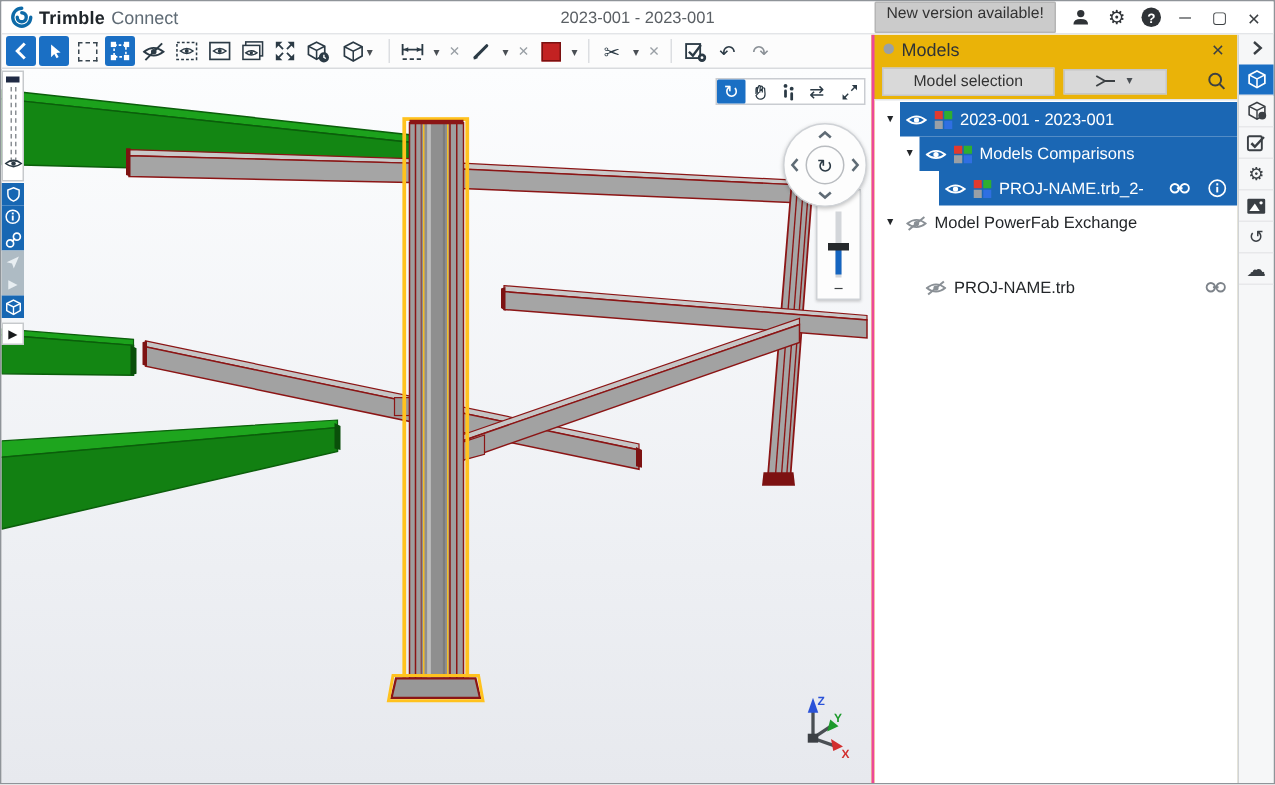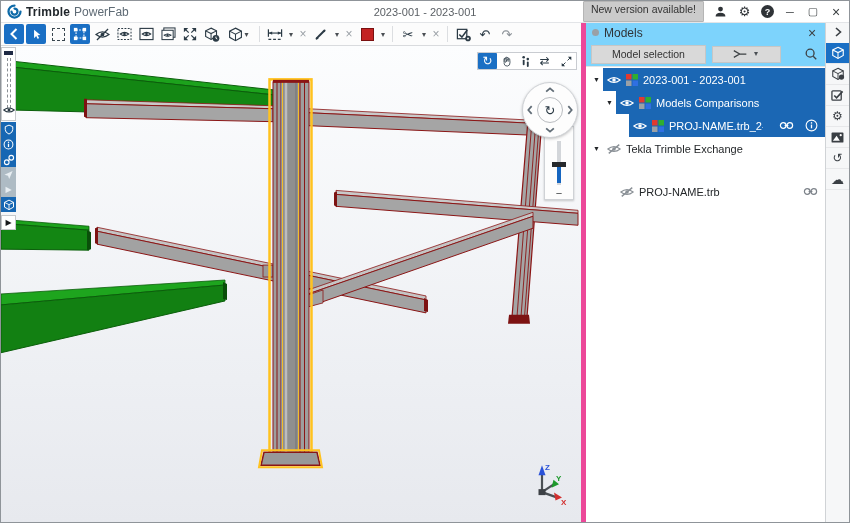--- a/index.html
+++ b/index.html
@@ -62,21 +62,21 @@
   .wheel-center { position:absolute; left:50%; top:50%; width:26px; height:26px; margin:-13px 0 0 -13px; border-radius:50%; border:1px solid #b9bcc0; display:flex; align-items:center; justify-content:center; color:#2b3a45; font-size:13px; }
 
   
   .zoompanel { position:absolute; top:80px; left:543px; width:30px; height:74px; background:#fdfdfd; border:1px solid #cfd2d6; box-shadow:0 1px 2px rgba(0,0,0,.2); z-index:3; display:flex; flex-direction:column; align-items:center; }
   .zoompanel .plus, .zoompanel .minus { font-size:11px; color:#3c4043; height:12px; line-height:12px; }
   .ztrack { position:relative; width:4px; flex:1; margin:2px 0; background:#d3d6da; }
   .zfill { position:absolute; left:0; width:4px; top:24px; bottom:2px; background:#1565c0; }
   .zhandle { position:absolute; left:-5px; width:14px; height:5px; top:21px; background:#26292c; }
 
   
-  .panel { width:244px; flex:none; border-left:5px solid #ec4899; display:flex; flex-direction:column; background:#7dd3fc;justify-content:space-between; }
+  .panel { width:244px; flex:none; border-left:2px solid #ec4899; display:flex; flex-direction:column; background:#eab308;justify-content:space-between; }
   .panel-head { height:19px; flex:none; display:flex; align-items:center; padding:0 6px; gap:5px; }
   .panel-dot { width:7px; height:7px; border-radius:50%; background:#9aa0a6; flex:none; }
   .panel-title { font-size:12px; color:#2f3337; flex:1; }
   .panel-close { font-size:12px; color:#3c4043; width:14px; text-align:center; }
   .panel-sub { height:24px; flex:none; display:flex; align-items:center; padding:0 5px; gap:6px; }
   .psub-btn { background:#d9d9d9; border:1px solid #c6c6c6; color:#333; font-size:10.5px; padding:2px 20px 3px; display:flex; align-items:center; gap:4px; }
   .psub-search { margin-left:auto; width:18px; display:flex; justify-content:center; }
   .tree { flex:1; background:#fff; border-top:1px solid #e2e4e6; overflow:hidden; padding-top:1px; }
   .tree-row { height:23px; display:flex; align-items:stretch; font-size:11px; color:#232629; }
   .twisty { width:13px; flex:none; display:flex; align-items:center; justify-content:center; font-size:7px; color:#232629; }
@@ -100,21 +100,21 @@
 
 <div class="window">
 
   <div class="titlebar">
     <div class="brand">
       <svg viewBox="0 0 20 20">
         <path d="M10 2 A8 8 0 1 0 18 10" fill="none" stroke="#0d6aa8" stroke-width="3" stroke-linecap="round"></path>
         <path d="M10 6 A4 4 0 1 1 6 10" fill="none" stroke="#0d6aa8" stroke-width="3" stroke-linecap="round"></path>
       </svg>
       <span class="brand-bold">Trimble</span>
-      <span class="brand-light">PowerFab</span>
+      <span class="brand-light">Connect</span>
     </div>
     <div class="tb-center">2023-001 - 2023-001</div>
     <div class="tb-right">
       <span class="update-btn">New version available!</span>
       <span class="tb-ico">
         <svg width="13" height="13" viewBox="0 0 16 16">
             <circle cx="8" cy="5" r="3" fill="#2f3337"></circle>
             <path d="M2 14 Q2 9.5 8 9.5 Q14 9.5 14 14 Z" fill="#2f3337"></path>
           </svg>
       </span>
@@ -561,21 +561,21 @@
           <div class="tree-row" style="padding-left: 4px;">
             <span class="twisty">▼</span>
             <div class="row-body">
               <span class="eyewrap" style="color: rgb(255, 255, 255);">
                 <svg width="14" height="12" viewBox="0 0 16 12">
                   <path d="M1 6 Q8 0.5 15 6 Q8 11.5 1 6 Z" fill="none" stroke="#8a9096" stroke-width="1.3"></path>
                   <circle cx="8" cy="6" r="2" fill="#8a9096"></circle>
                   <line x1="2" y1="11" x2="14" y2="1" stroke="#8a9096" stroke-width="1.5"></line>
                 </svg>
               </span>
-              <span class="row-lab">Tekla Trimble Exchange</span>
+              <span class="row-lab">Model PowerFab Exchange</span>
               <span class="row-spacer"></span>
             </div>
           </div>
           <div class="tree-row" style="padding-left: 17px; margin-top: 20px;">
             <span class="twisty"></span>
             <div class="row-body">
               <span class="eyewrap" style="color: rgb(255, 255, 255);">
                 <svg width="14" height="12" viewBox="0 0 16 12">
                   <path d="M1 6 Q8 0.5 15 6 Q8 11.5 1 6 Z" fill="none" stroke="#8a9096" stroke-width="1.3"></path>
                   <circle cx="8" cy="6" r="2" fill="#8a9096"></circle>

